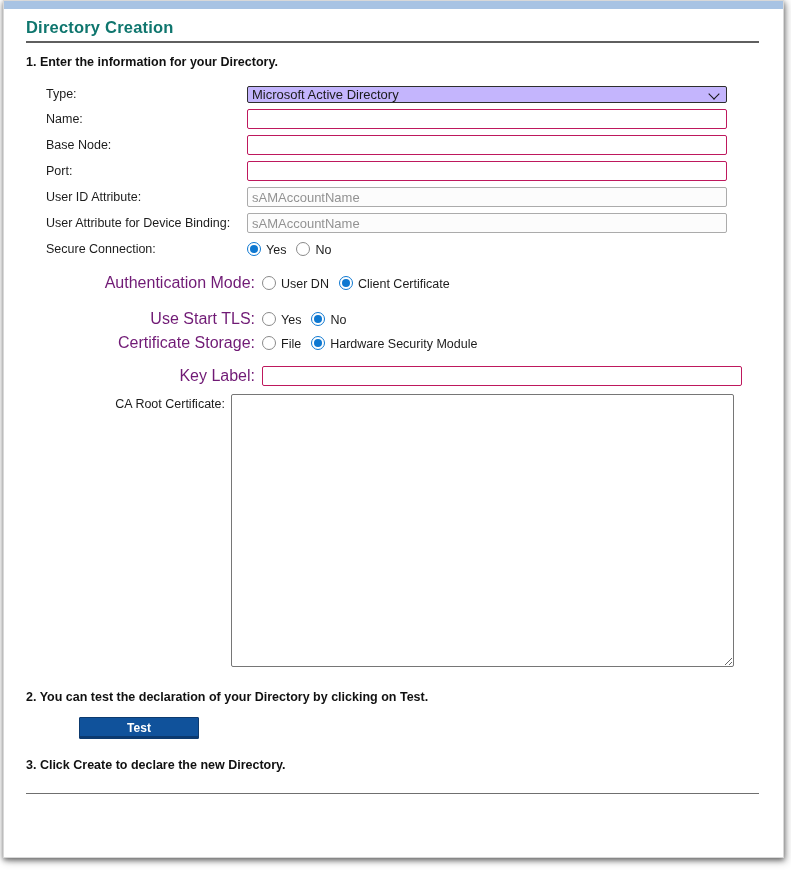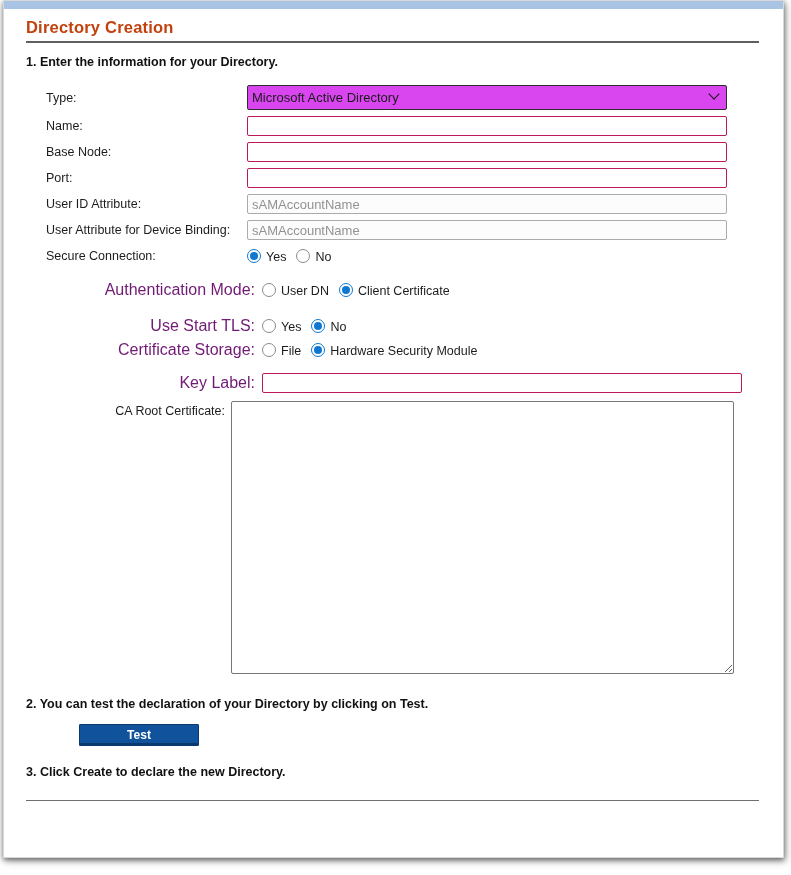--- a/index.html
+++ b/index.html
@@ -13,21 +13,21 @@
     border:1px solid #d8d8d8;
     box-shadow: 0 2px 5px rgba(0,0,0,0.45), 2px 3px 8px rgba(0,0,0,0.30);
     min-height:858px;
     overflow:hidden;
   }
   .topbar { height:8px; background:#a8c3e3; width:100%; }
 
   .content { padding:0 24px 0 22px; }
 
   .page-title {
-    font-size:16.5px; font-weight:bold; color:#c2410c;
+    font-size:16.5px; font-weight:bold; color:#0f766e;
     margin-top:9px; letter-spacing:0.2px;
   }
   .title-rule { border:none; border-top:2px solid #5f5f5f; margin-top:4px; }
 
   .step-heading {
     font-size:12.5px; font-weight:bold; color:#111;
     margin-top:12px;
   }
 
   .form-area { margin-top:16px; }
@@ -48,22 +48,22 @@
     width:480px; height:20px; border:1px solid #be185d; border-radius:2px;
     font-family:"Liberation Sans", sans-serif; font-size:13px; color:#1a1a1a;
     padding:0 4px; background:#fff;
   }
   .txt:disabled, .txt[disabled] {
     color:#929292; background:#fcfcfc; border-color:#ababab;
   }
 
   .sel-wrap { position:relative; width:480px; }
   select.txt {
-    width:100%; height:25px; appearance:none; -webkit-appearance:none;
-    border:1px solid #2e2e2e; padding-right:22px; background:#d946ef;
+    width:100%; height:17px; appearance:none; -webkit-appearance:none;
+    border:1px solid #2e2e2e; padding-right:22px; background:#c4b5fd;
   }
   .chevron-down {
     position:absolute; right:9px; top:5px; width:8px; height:8px;
     border-right:1.8px solid #151515; border-bottom:1.8px solid #151515;
     transform:rotate(45deg); pointer-events:none;
   }
 
   .radio-group { display:flex; align-items:center; }
   .radio-option { display:inline-flex; align-items:center; margin-right:10px; cursor:default; }
   .radio {

